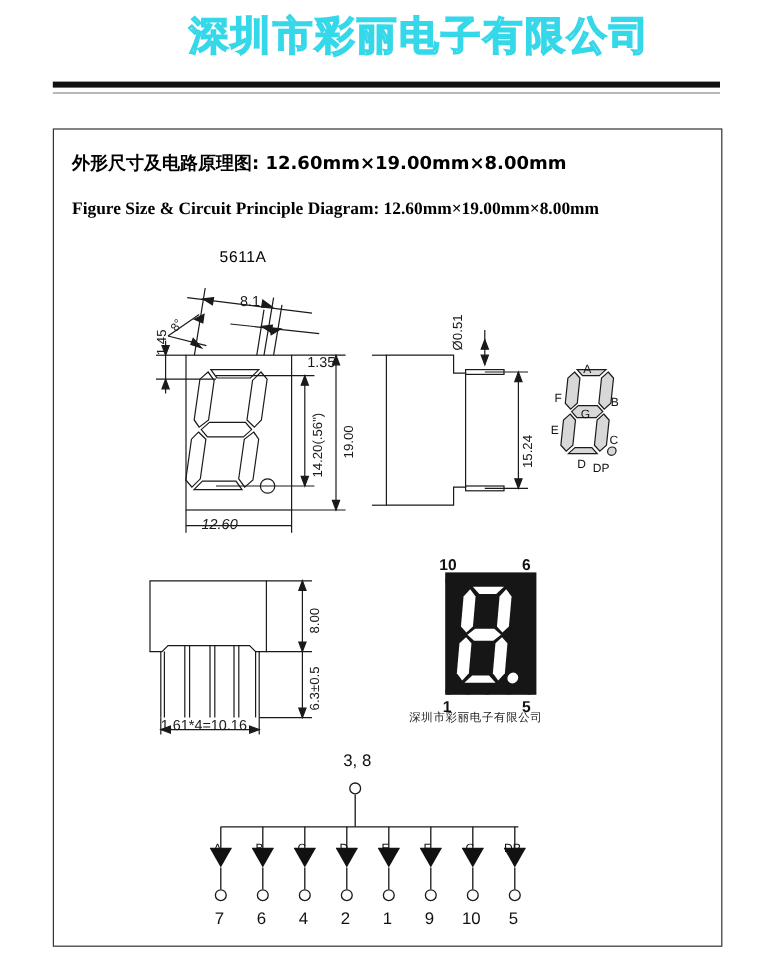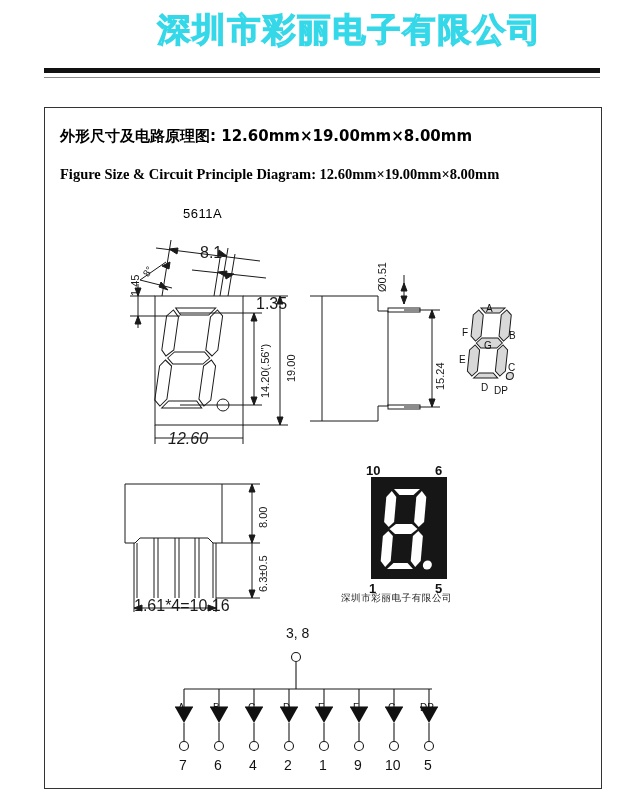--- a/index.html
+++ b/index.html
@@ -37,21 +37,21 @@
   
   #title-cn{left:60px;top:127px;width:520px;font-size:15.5px;font-weight:700;
             letter-spacing:0px;white-space:nowrap;}
   #title-cn .cn{font-family:"DejaVu Sans",sans-serif;font-size:15px;}
   #title-en{left:60px;top:166px;width:520px;font-size:14.5px;font-weight:700;
             white-space:nowrap;}
   #part-no{left:183px;top:206px;font-family:"Liberation Sans",sans-serif;
            font-size:13px;letter-spacing:0.5px;}
 
   
-  .dim{font-family:"Liberation Sans",sans-serif;font-size:16px;color:#1a1a1a;
+  .dim{font-family:"Liberation Sans",sans-serif;font-size:12px;color:#1a1a1a;
        white-space:nowrap;}
   .dimv{font-family:"Liberation Sans",sans-serif;font-size:11px;color:#1a1a1a;
         white-space:nowrap;transform:rotate(-90deg);transform-origin:0 0;}
   .seglab{font-family:"Liberation Sans",sans-serif;font-size:10px;color:#111;}
   .pinnum{font-family:"Liberation Sans",sans-serif;font-size:14px;color:#111;
           font-weight:400;}
   .pinnum-b{font-family:"Liberation Sans",sans-serif;font-size:13px;font-weight:700;
             color:#111;}
   svg{overflow:visible;}
 

